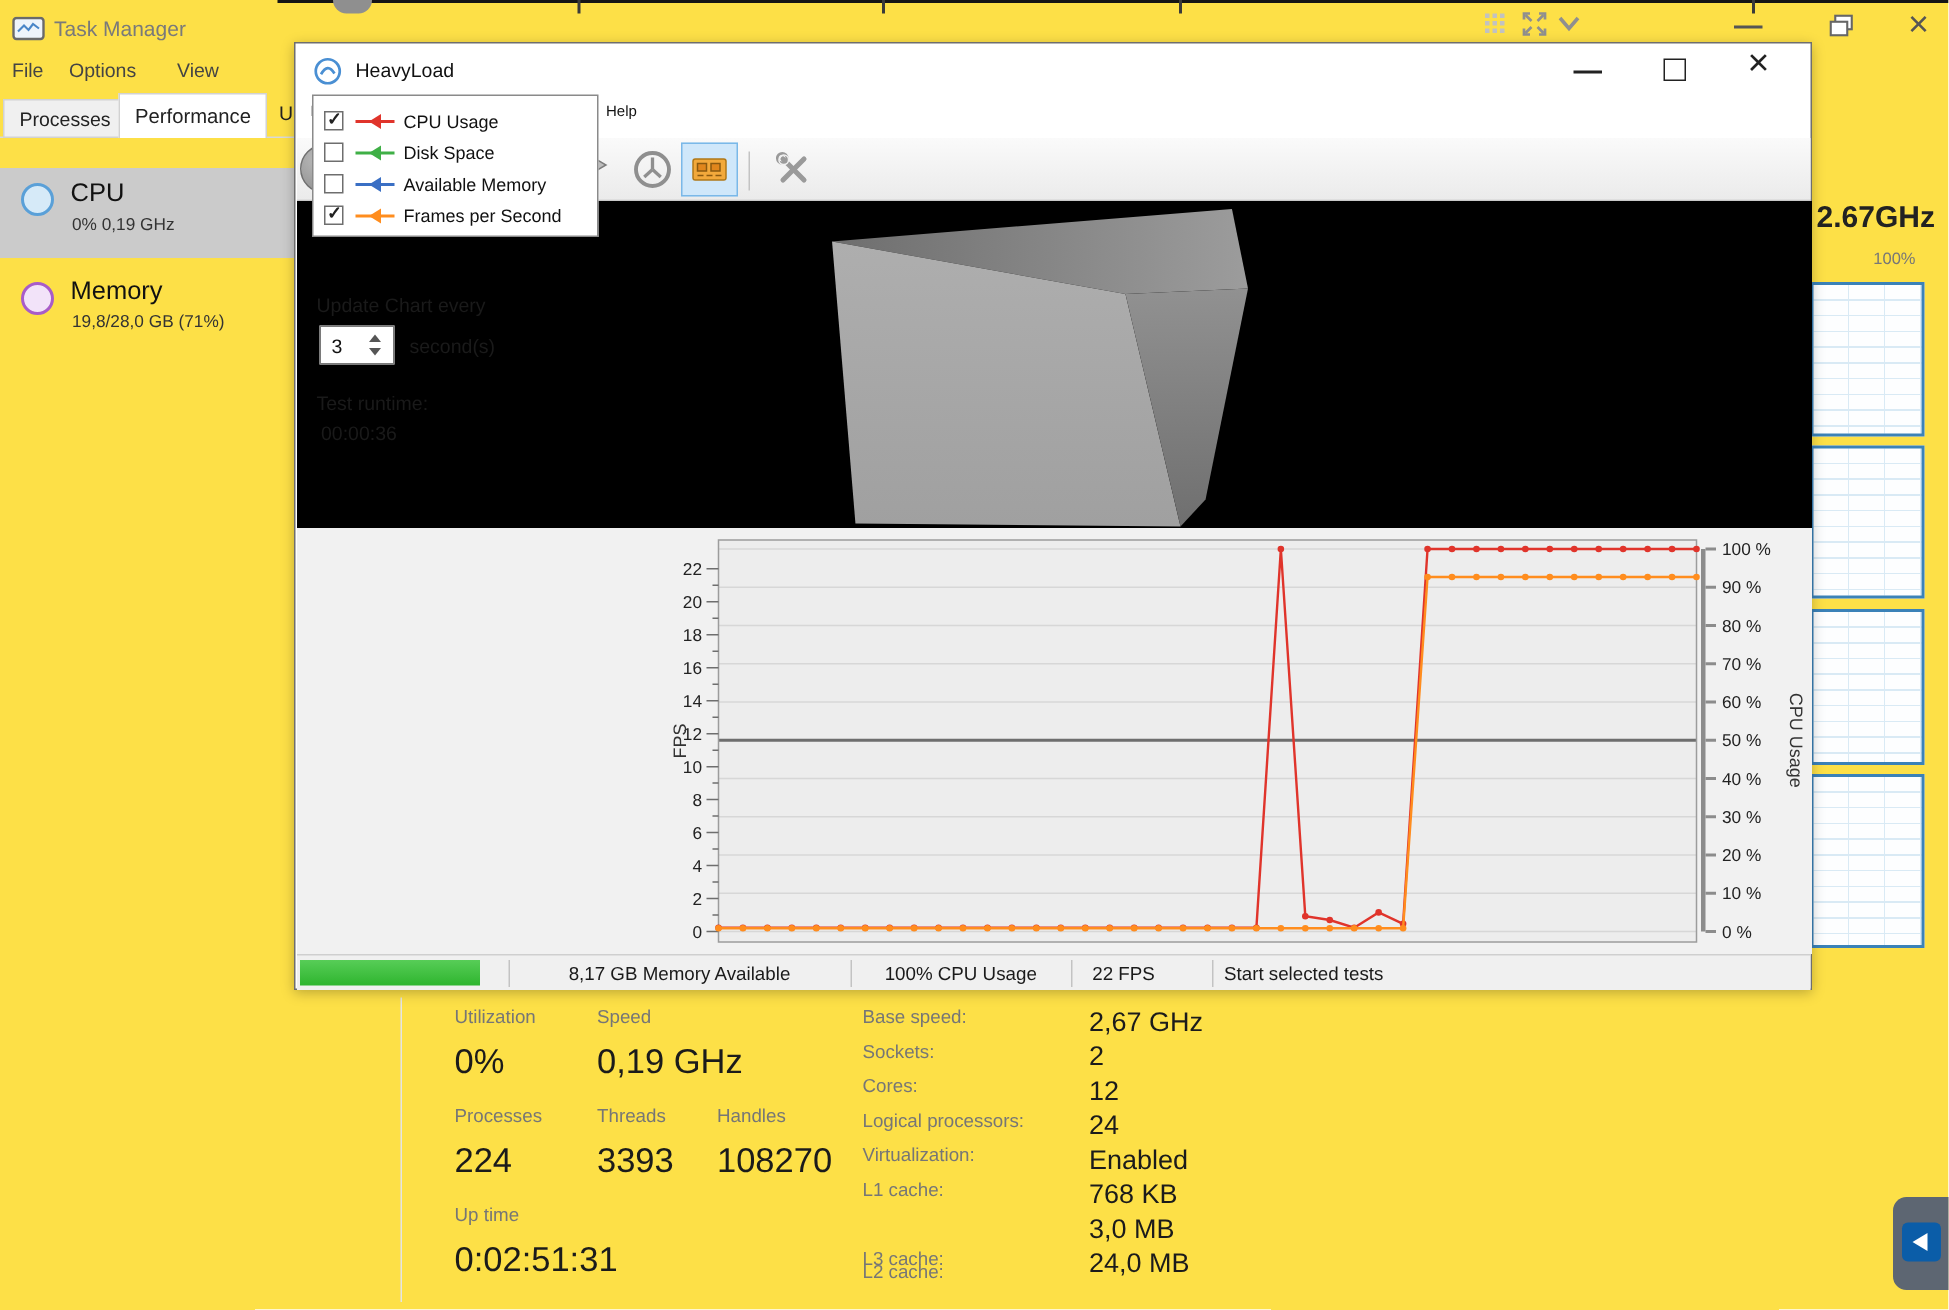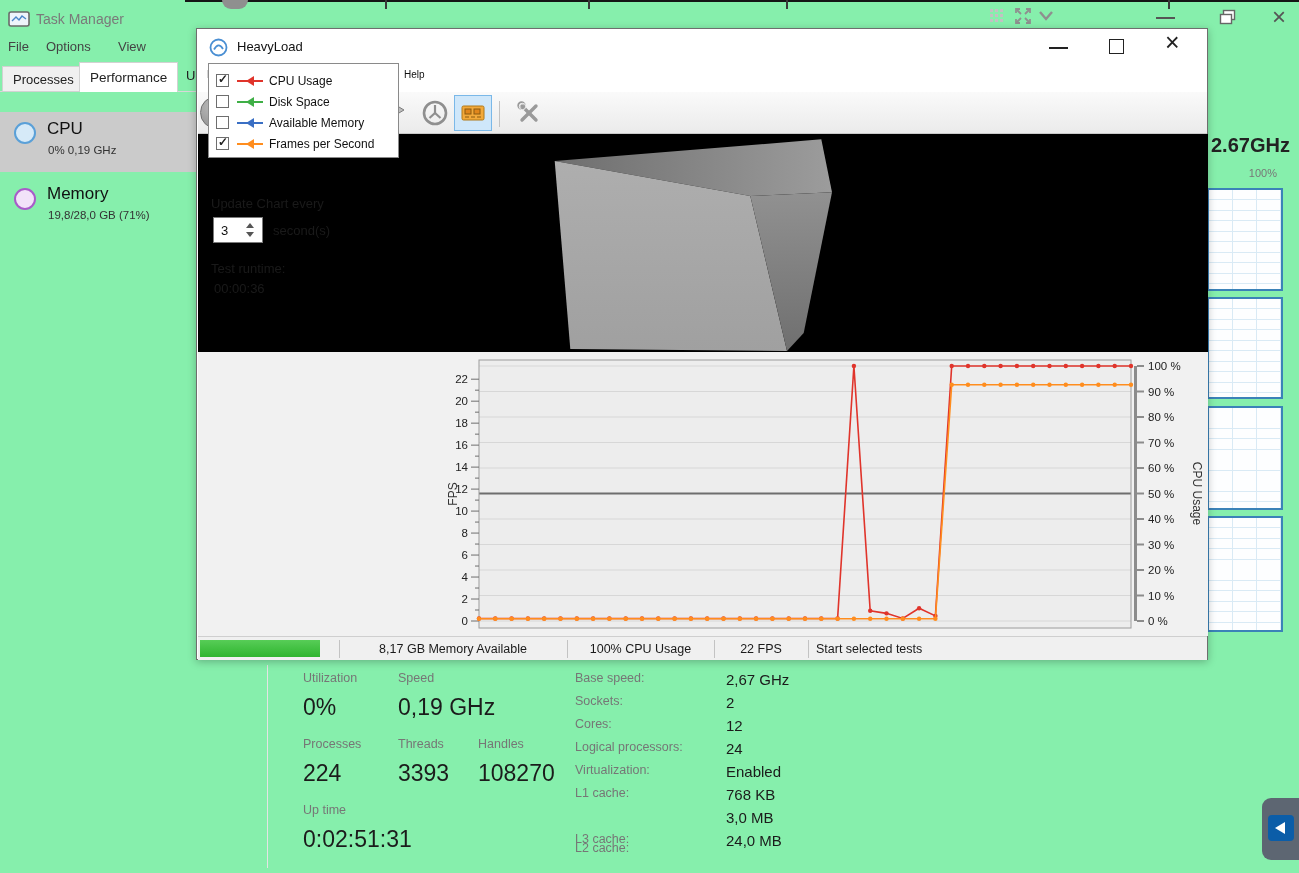--- a/index.html
+++ b/index.html
@@ -1,19 +1,19 @@
 <!DOCTYPE html>
 <html><head>
 <meta charset="utf-8">
 <style>
   * { margin:0; padding:0; box-sizing:border-box; }
   html,body { width:1299px; height:873px; overflow:hidden; background:#fff;
     font-family:"Liberation Sans", sans-serif; }
   .abs { position:absolute; }
-  #stage { position:relative; width:1299px; height:873px; background:#86efac; }
+  #stage { position:relative; width:1299px; height:873px; background:#fde047; }
 
   
   .top-line { left:185px; top:0; width:1114px; height:2px; background:#151515; }
   .top-bump { left:222px; top:0; width:26px; height:9px; background:#8f8f8f; border-radius:0 0 12px 12px; }
   .top-tick { top:0; width:2px; height:9px; background:#3a3a3a; }
 
   
   .tm-title { left:36px; top:11px; font-size:14px; color:#7a7a7a; }
   .tm-menu-item { top:39px; font-size:13px; color:#444; }
   .tm-tabbar-line { left:0; top:91px; width:196px; height:1px; background:#d8d8d8; }
@@ -35,21 +35,21 @@
   .pct-label  { left:1207px; top:167px; width:70px; text-align:right; font-size:11px; color:#777; }
   .core-box { left:1207px; width:76px; border:2px solid #3b82b8; background:
       repeating-linear-gradient(to bottom, transparent 0 9.5px, #d9eaf5 9.5px 10.5px),
       repeating-linear-gradient(to right, transparent 0 23px, #d9eaf5 23px 24px), #fdfeff; }
 
   
   .v-sep { left:267px; top:665px; width:1px; height:203px; background:#e4e4e4; }
   .det-label { font-size:12.5px; color:#767676; }
   .det-value { font-size:23px; color:#1b1b1b; }
   .spec-label { font-size:12.5px; color:#767676; }
-  .spec-value { font-size:15px; color:#1b1b1b; }
+  .spec-value { font-size:18px; color:#1b1b1b; }
 
   
   .tv-icon { left:1262px; top:798px; width:46px; height:62px; background:#5d6672; border-radius:9px; }
   .tv-blue { position:absolute; left:6px; top:17px; width:26px; height:26px; background:#0b5da8; border-radius:4px; }
   .tv-arrow { position:absolute; left:7px; top:7px; width:0; height:0;
      border-top:6px solid transparent; border-bottom:6px solid transparent; border-right:10px solid #fff; }
 
   
   #hl { left:196px; top:28px; width:1012px; height:632px; background:#fff;
         border:1px solid #6e6e6e; box-shadow:0 2px 8px rgba(0,0,0,.25); }
@@ -550,18 +550,18 @@
         <circle cx="690" cy="31.68534482758622" r="2.2" fill="#ff8d1e"></circle>
       </svg>
 
     <div class="abs hl-status">
       <div class="progress"></div>
       <div class="st-sep" style="left:141px"></div>
       <div class="st-cell" style="left:141px; width:228px">8,17 GB Memory Available</div>
       <div class="st-sep" style="left:369px"></div>
       <div class="st-cell" style="left:369px; width:147px">100% CPU Usage</div>
       <div class="st-sep" style="left:516px"></div>
-      <div class="st-cell" style="left:516px; width:94px">22 FPS</div>
+      <div class="st-cell" style="left:504px; width:94px">22 FPS</div>
       <div class="st-sep" style="left:610px"></div>
       <div class="st-cell" style="left:610px; width:390px; justify-content:flex-start; padding-left:8px">Start selected tests</div>
     </div>
   </div>
 </div>
 
 </body></html>

